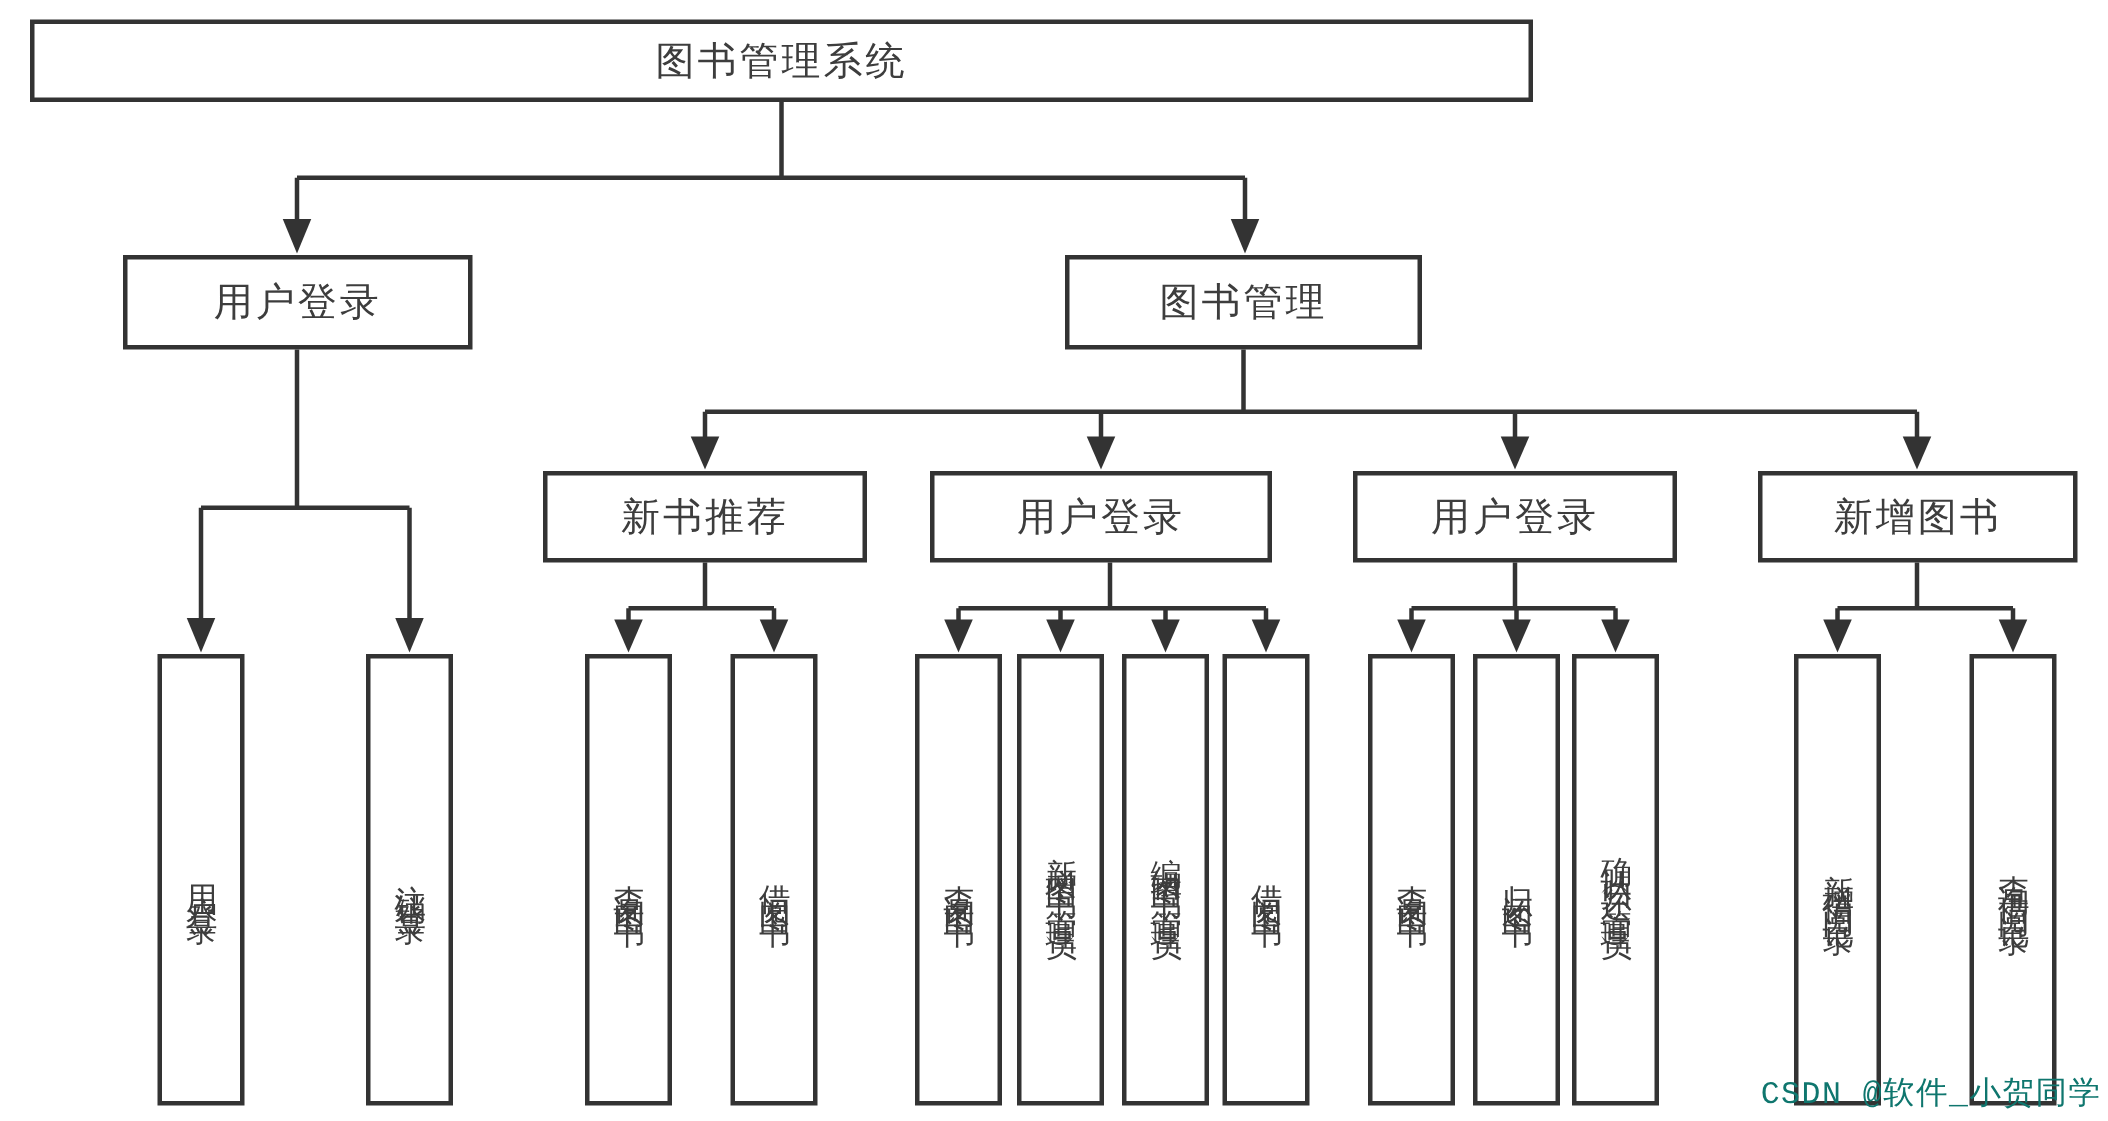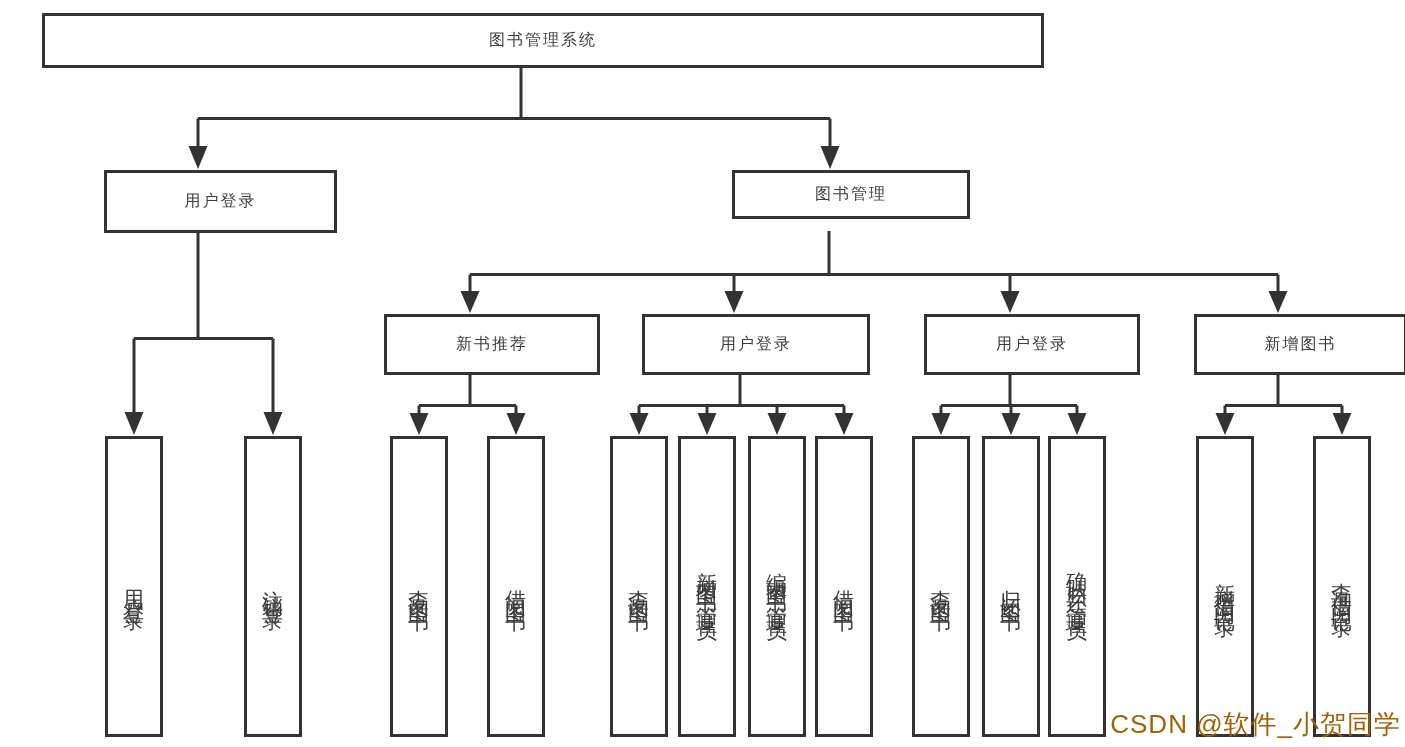--- a/index.html
+++ b/index.html
@@ -6,28 +6,28 @@
   #stage {
     position:relative; width:1405px; height:747px; background:#ffffff;
     font-family:"Liberation Sans","DejaVu Sans",sans-serif; overflow:hidden;
   }
   #connectors { position:absolute; left:0; top:0; width:1405px; height:747px; }
   .box {
     position:absolute; box-sizing:border-box; background:#ffffff;
     border:3px solid #333333; color:#3d3d3d;
     display:flex; align-items:center; justify-content:center;
   }
-  .h { font-size:16px; letter-spacing:2px; white-space:nowrap;margin-left:22px; }
+  .h { font-size:26px; letter-spacing:2px; white-space:nowrap; }
   .v {
     writing-mode:vertical-rl; text-orientation:mixed;
     font-size:21px; letter-spacing:7px; line-height:1;
   }
   .watermark {
     position:absolute; right:4px; bottom:5px;
-    font-size:26px; letter-spacing:1px; color:#a16207; white-space:nowrap;
+    font-size:21px; letter-spacing:1px; color:#0f766e; white-space:nowrap;font-family:Liberation Mono, monospace;
   }
 </style>
 </head>
 <body>
 
 <div id="stage">
 
   <svg id="connectors" viewBox="0 0 1405 747" xmlns="http://www.w3.org/2000/svg">
     <g stroke="#333333" stroke-width="3" fill="none">
       <path d="M521 66 V120 M198 118.5 H830 M198 118.5 V150 M830 118.5 V150"></path>
@@ -57,21 +57,21 @@
       <polygon points="1001.5,413 1020.5,413 1011,435"></polygon>
       <polygon points="1067.5,413 1086.5,413 1077,435"></polygon>
       <polygon points="1215.5,413 1234.5,413 1225,435"></polygon>
       <polygon points="1332.5,413 1351.5,413 1342,435"></polygon>
     </g>
   </svg>
 
   <div class="box h" style="left:20px; top:13px; width:1002px; height:55px;">图书管理系统</div>
 
   <div class="box h" style="left:82px; top:170px; width:233px; height:63px;">用户登录</div>
-  <div class="box h" style="left:710px; top:170px; width:238px; height:49px;">图书管理</div>
+  <div class="box h" style="left:710px; top:170px; width:238px; height:63px;">图书管理</div>
 
   <div class="box h" style="left:362px; top:314px; width:216px; height:61px;">新书推荐</div>
   <div class="box h" style="left:620px; top:314px; width:228px; height:61px;">用户登录</div>
   <div class="box h" style="left:902px; top:314px; width:216px; height:61px;">用户登录</div>
   <div class="box h" style="left:1172px; top:314px; width:213px; height:61px;">新增图书</div>
 
   <div class="box v" style="left:105px; top:436px; width:58px; height:301px;">用户登录</div>
   <div class="box v" style="left:244px; top:436px; width:58px; height:301px;">注销登录</div>
 
   <div class="box v" style="left:390px; top:436px; width:58px; height:301px;">查询图书</div>

